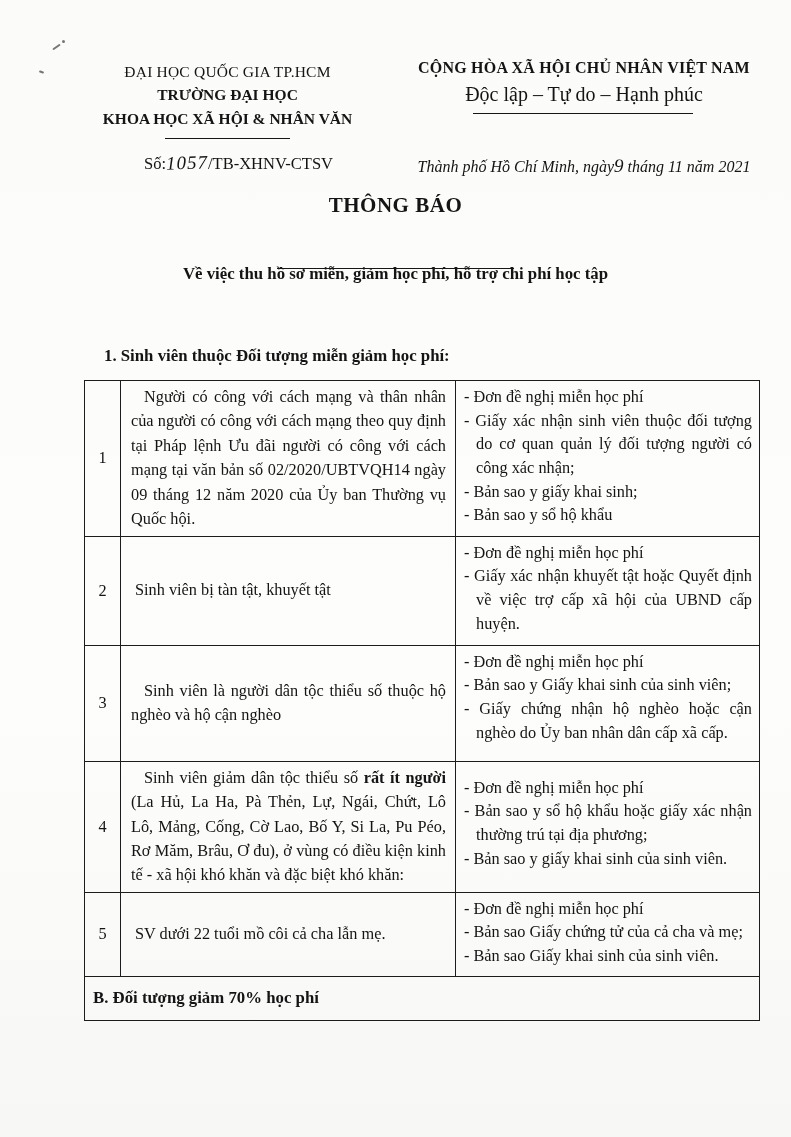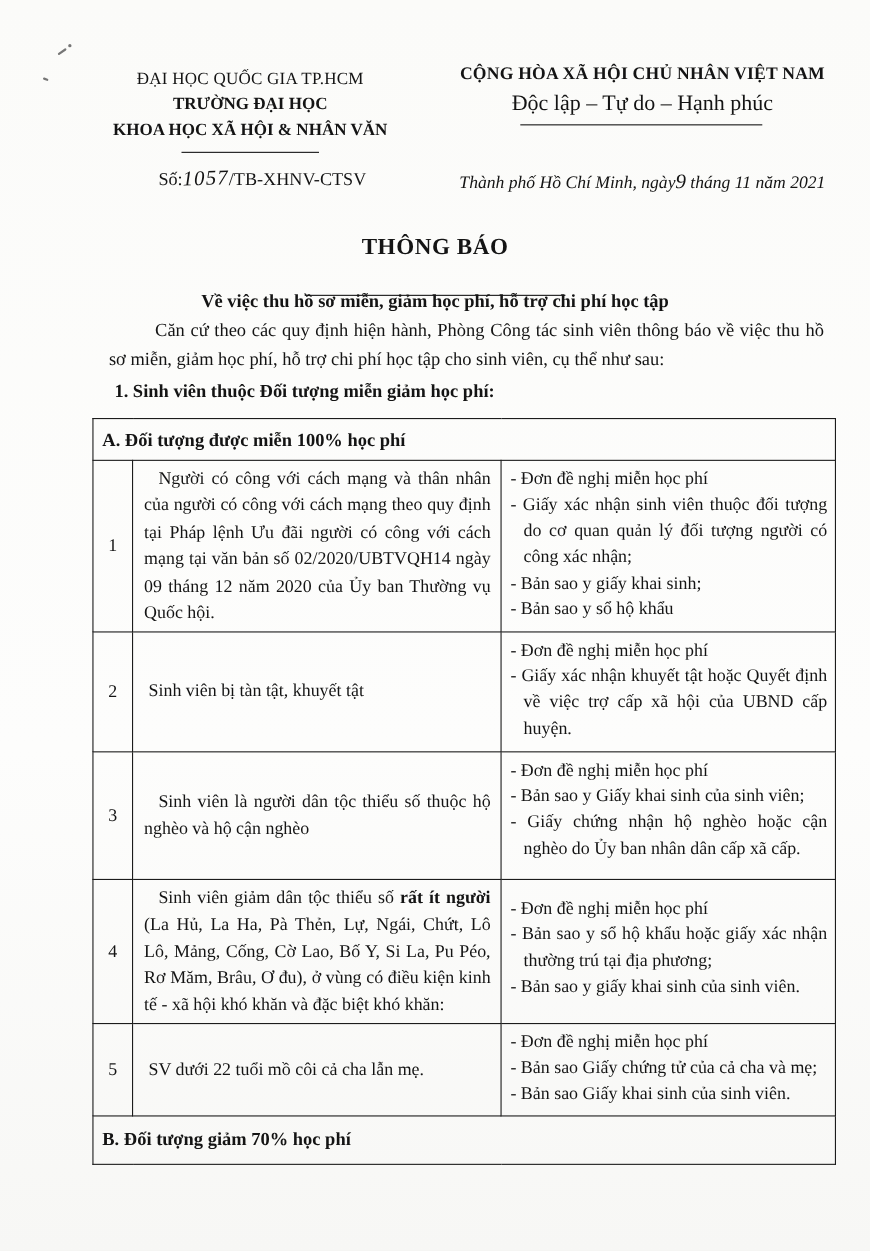--- a/index.html
+++ b/index.html
@@ -30,21 +30,21 @@
   .national-block { position:absolute; left:400px; top:59px; width:368px; text-align:center; }
   .nat-line1 { font-size:16px; font-weight:bold; letter-spacing:.2px; }
   .nat-line2 { font-size:20px; font-weight:normal; margin-top:6px; }
   .national-underline { position:absolute; left:473px; top:113px; width:220px; border-top:1.6px solid #161616; }
 
   .doc-number { position:absolute; left:144px; top:153px; font-size:16.5px; }
   .handwritten { display:inline-block; font-style:italic; font-size:19px; letter-spacing:1px; transform:rotate(-2deg); line-height:1; }
   .dateline { position:absolute; left:400px; top:156px; width:368px; text-align:center; font-style:italic; font-size:16px; }
   .hand-day { display:inline-block; font-size:19px; line-height:1; transform:rotate(2deg); }
 
-  .title { position:absolute; left:0; top:212px; width:100%; text-align:center; font-size:21px; font-weight:bold; letter-spacing:.5px; }
+  .title { position:absolute; left:0; top:193px; width:100%; text-align:center; font-size:21px; font-weight:bold; letter-spacing:.5px; }
   .subtitle { position:absolute; left:0; top:236px; width:100%; text-align:center; font-size:16.8px; font-weight:bold;margin-top:28px; }
   .subtitle-underline { position:absolute; left:277px; top:268px; width:237px; border-top:1.8px solid #161616; }
 
   .intro { position:absolute; left:99px; top:287px; width:650px; font-size:16.8px; line-height:1.58; text-align:justify; text-indent:42px; }
   .section1 { position:absolute; left:104px; top:346px; font-size:16.8px; font-weight:bold; }
 
   
   .doc-table { position:absolute; left:84px; top:380px; width:675px; border-collapse:collapse; table-layout:fixed; }
   .doc-table td, .doc-table th { border:1.7px solid #1c1c1c; font-size:16.3px; font-weight:normal; }
   .doc-table th { font-weight:bold; text-align:center; font-size:16.5px; }
@@ -85,34 +85,30 @@
     <span>Số:</span><span class="handwritten">1057</span><span>/TB-XHNV-CTSV</span>
   </div>
   <div class="dateline">
     <span>Thành phố Hồ Chí Minh, ngày</span><span class="hand-day">9</span><span> tháng 11 năm 2021</span>
   </div>
 
   <div class="title">THÔNG BÁO</div>
   <div class="subtitle">Về việc thu hồ sơ miễn, giảm học phí, hỗ trợ chi phí học tập</div>
   <div class="subtitle-underline"></div>
 
-  <div class="intro">Căn cứ theo các quy định hiện hành, Phòng Công tác sinh viên thông báo về việc thu hồ sơ miễn, giảm học phí, hỗ trợ chi phí học tập cho sinh viên, cụ thể như sau:</div>
 
   <div class="section1">1.  Sinh viên thuộc Đối tượng miễn giảm học phí:</div>
 
   <table class="doc-table">
     <colgroup>
       <col style="width:36px">
       <col style="width:335px">
       <col style="width:304px">
     </colgroup>
     <tbody>
-    <tr class="sec-row sec-a">
-      <td colspan="3">A. Đối tượng được miễn 100% học  phí</td>
-    </tr>
 
     <tr style="height:146px;">
       <td class="stt-cell">1</td>
       <td class="dt-cell dt-justify" style="vertical-align:top;">Người có công với cách mạng và thân nhân của người có công với cách mạng theo quy định tại Pháp lệnh Ưu đãi người có công với cách mạng tại văn bản số 02/2020/UBTVQH14 ngày 09 tháng 12 năm 2020 của Ủy ban Thường vụ Quốc hội.</td>
       <td class="hs-cell">
         <div class="hs-item">- Đơn đề nghị miễn học phí</div>
         <div class="hs-item">- Giấy xác nhận sinh viên thuộc đối tượng do cơ quan quản lý đối tượng người có công xác nhận;</div>
         <div class="hs-item">- Bản sao y giấy khai sinh;</div>
         <div class="hs-item">- Bản sao y sổ hộ khẩu</div>
       </td>

